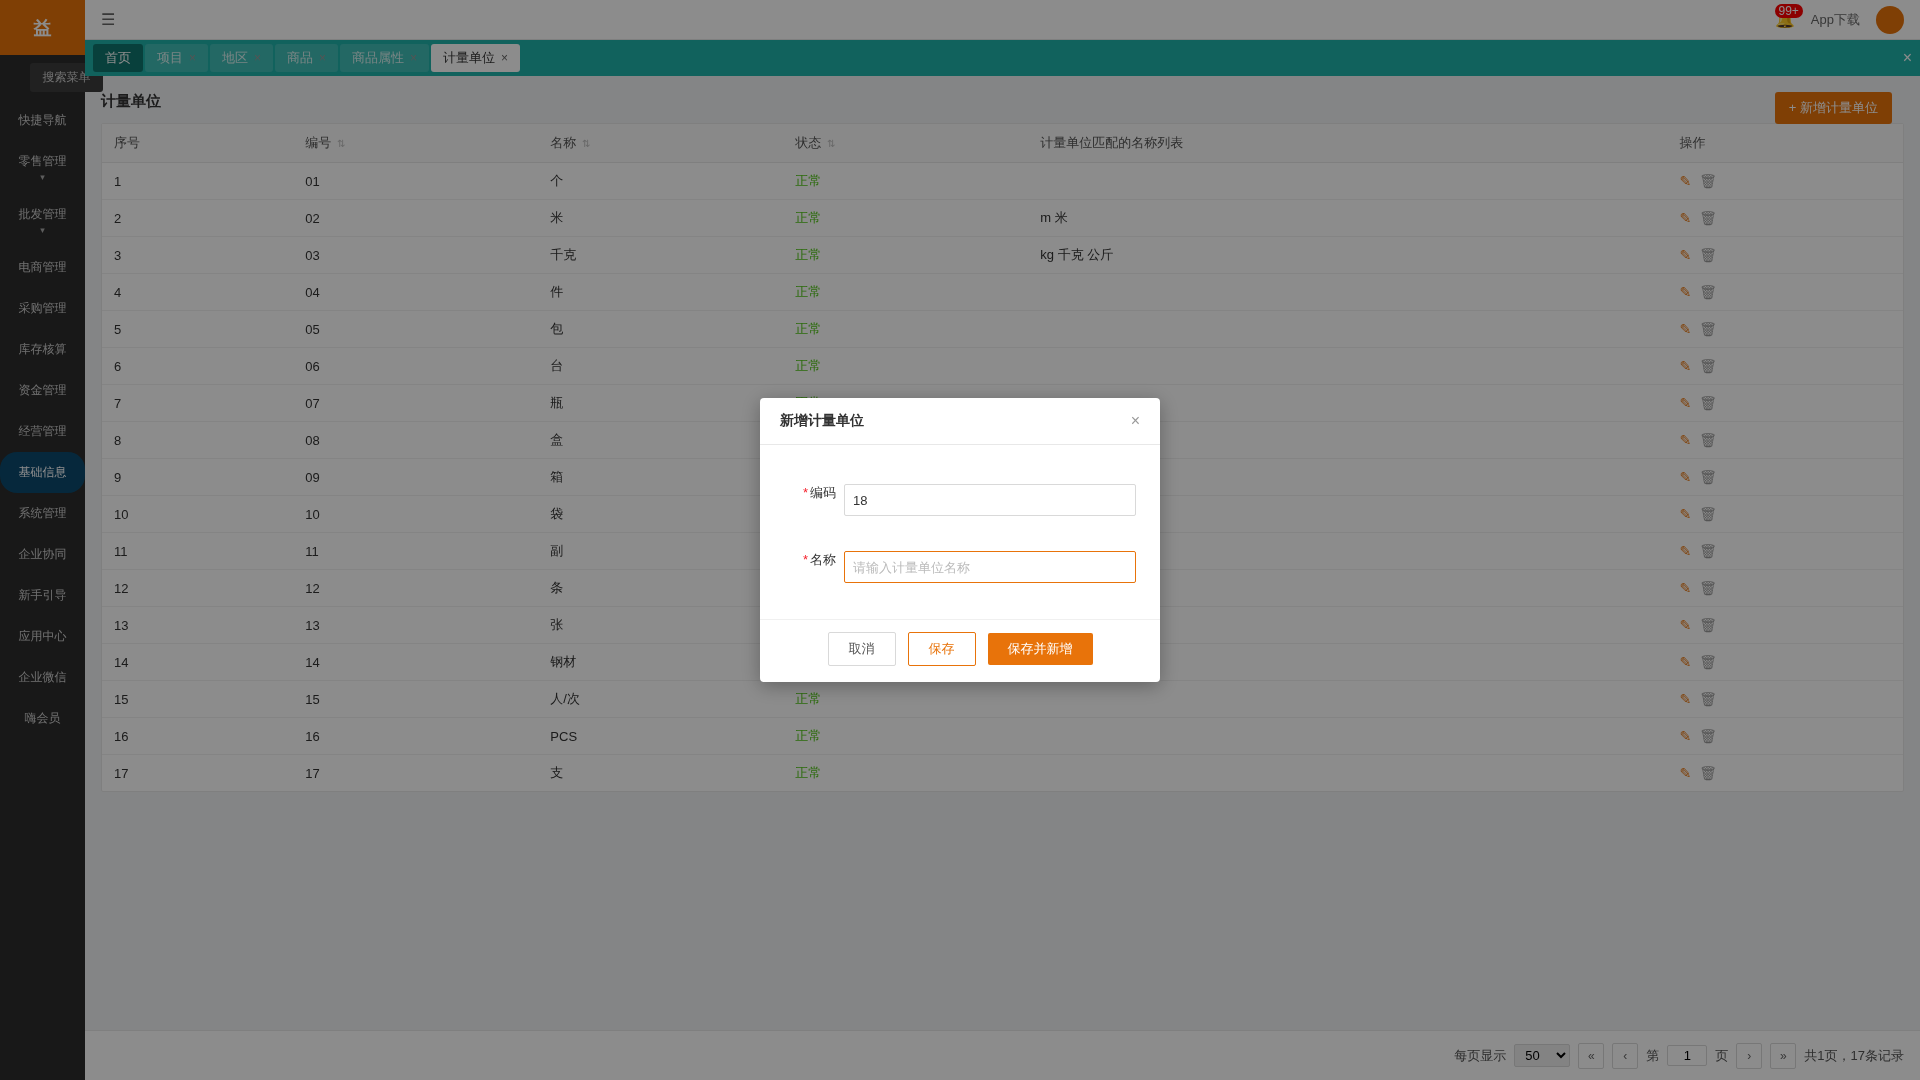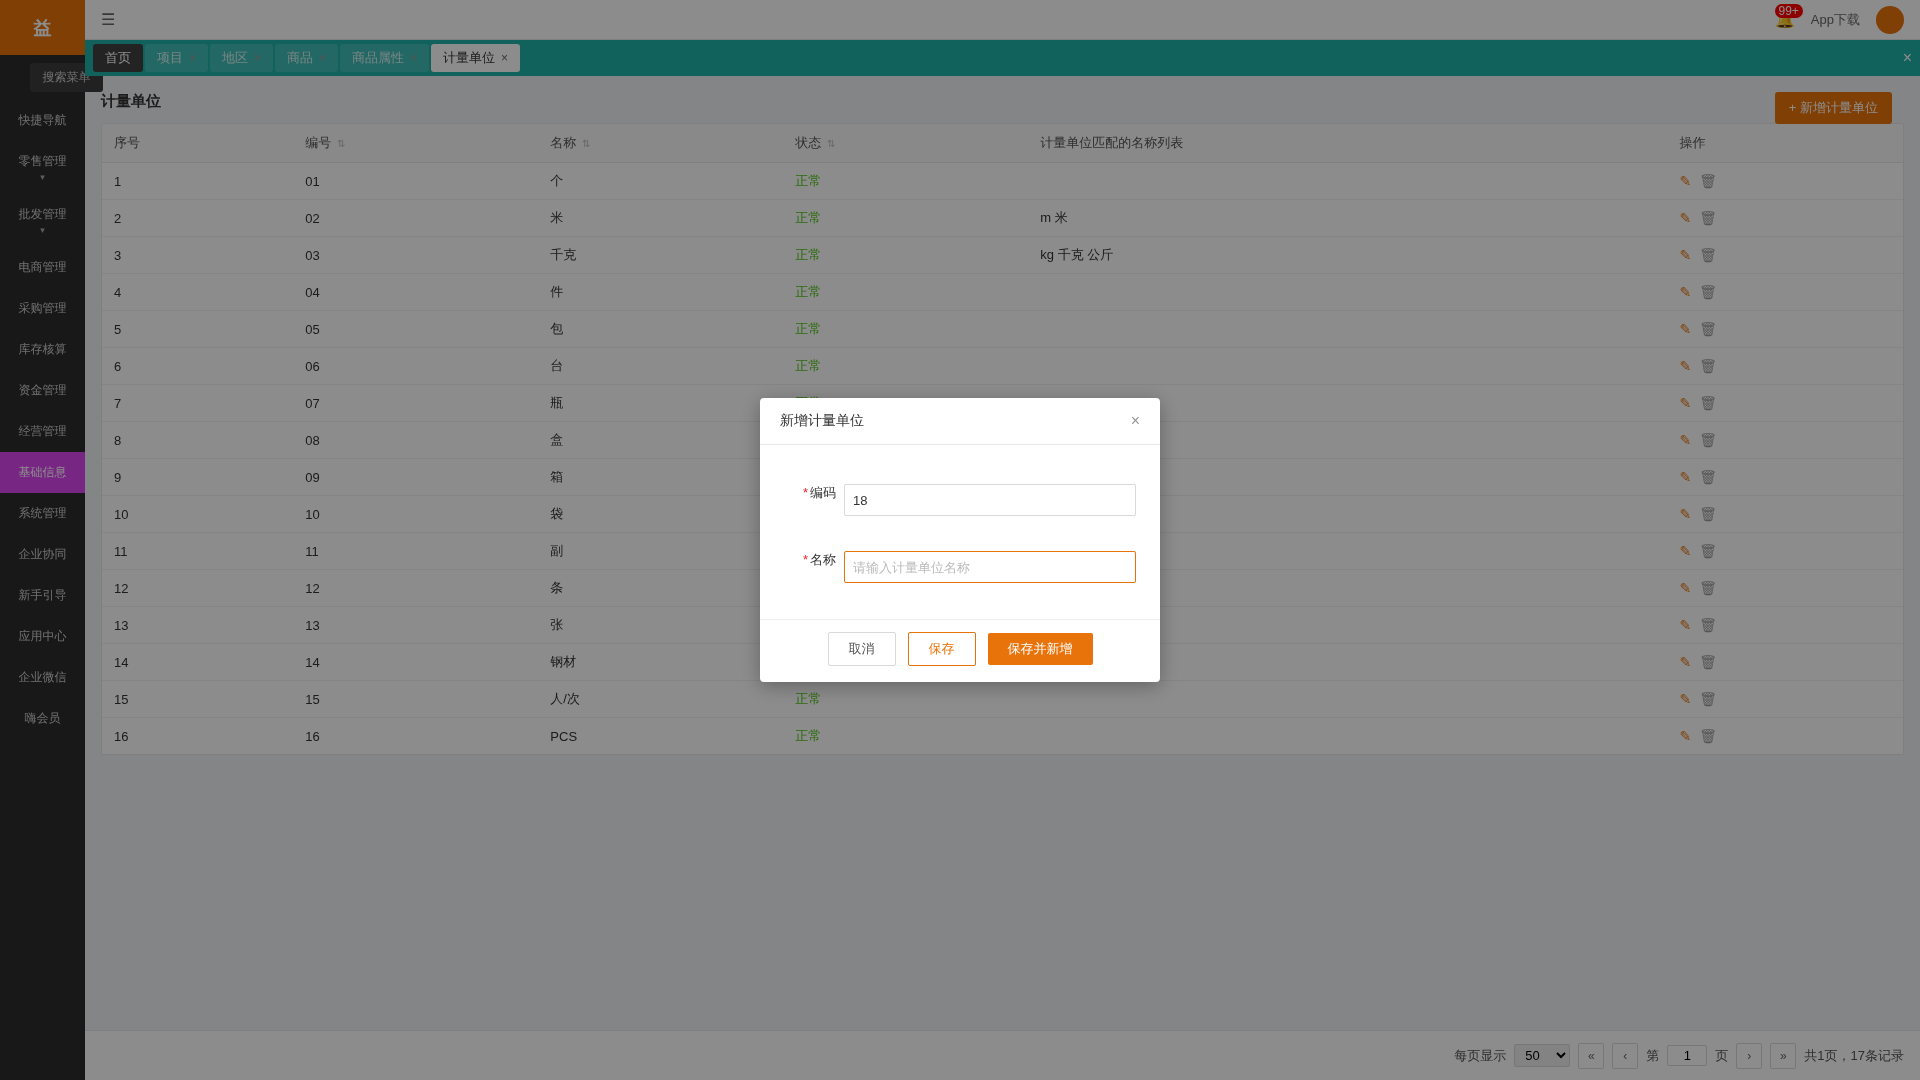--- a/index.html
+++ b/index.html
@@ -6,21 +6,21 @@
     body { font-family: "Microsoft YaHei", "PingFang SC", sans-serif; font-size: 13px; background: #f0f2f5; width: 1920px; height: 1080px; overflow: hidden; display: flex; }
 
     
     .sidebar { width: 85px; background: #2c2c2c; height: 1080px; display: flex; flex-direction: column; align-items: center; padding-top: 0; flex-shrink: 0; }
     .sidebar-logo { width: 85px; height: 55px; background: #e8730a; display: flex; align-items: center; justify-content: center; flex-shrink: 0; }
     .sidebar-logo span { color: white; font-size: 18px; font-weight: bold; }
     .sidebar-search { width: 100%; padding: 8px 6px; margin-left: 48px; }
     .sidebar-search-btn { width: 100%; background: #3d3d3d; border: none; color: #ccc; padding: 6px 4px; border-radius: 3px; cursor: pointer; font-size: 12px; text-align: center; }
     .sidebar-nav { width: 100%; }
     .sidebar-nav-item { width: 100%; padding: 12px 4px; text-align: center; color: #ccc; cursor: pointer; font-size: 12px; display: flex; flex-direction: column; align-items: center; gap: 2px; }
-    .sidebar-nav-item.active { background: #d946ef; color: white; }
+    .sidebar-nav-item.active { background: #0c4a6e; color: white; border-radius: 17px; }
     .sidebar-nav-item.has-sub { position: relative; text-align: center; }
     .sub-indicator { font-size: 9px; color: #aaa; }
 
     
     .main { flex: 1; display: flex; flex-direction: column; height: 1080px; }
 
     
     .top-header { height: 40px; background: #fff; display: flex; align-items: center; justify-content: space-between; padding: 0 16px; border-bottom: 1px solid #e8e8e8; flex-shrink: 0; }
     .header-left { display: flex; align-items: center; gap: 8px; }
     .header-collapse { color: #666; cursor: pointer; font-size: 16px; }
@@ -30,21 +30,21 @@
     .badge-count { position: absolute; top: -6px; right: -8px; background: red; color: white; border-radius: 8px; font-size: 12px; padding: 0 4px; min-width: 16px; text-align: center; }
     .header-app { color: #666; font-size: 13px; cursor: pointer; }
     .header-avatar { width: 28px; height: 28px; background: #e8730a; border-radius: 50%; cursor: pointer; }
 
     
     .tab-bar { height: 36px; background: #20b2aa; display: flex; align-items: center; padding: 0 8px; gap: 2px; flex-shrink: 0; }
     .tab-item { height: 28px; padding: 0 12px; display: flex; align-items: center; gap: 6px; border-radius: 3px; cursor: pointer; font-size: 13px; color: rgba(255,255,255,0.8); background: rgba(255,255,255,0.15); }
     .tab-item.active { background: #fff; color: #333; }
     .tab-item .tab-close { font-size: 12px; color: #999; cursor: pointer; }
     .tab-item.active .tab-close { color: #666; }
-    .tab-home { background: #404040; color: white; }
+    .tab-home { background: #0f766e; color: white; }
     .tab-bar-close { margin-left: auto; color: white; cursor: pointer; font-size: 16px; }
 
     
     .page-content { flex: 1; padding: 16px; overflow-y: auto; position: relative; }
     .page-title { font-size: 15px; color: #333; font-weight: bold; margin-bottom: 12px; }
     .add-btn { position: absolute; top: 16px; right: 28px; background: #e8730a; color: white; border: none; padding: 7px 14px; border-radius: 3px; cursor: pointer; font-size: 13px; }
 
     
     .table-wrap { background: white; border: 1px solid #e8e8e8; border-radius: 2px; }
     table { width: 100%; border-collapse: collapse; }
@@ -64,21 +64,21 @@
     .page-btn { width: 26px; height: 26px; border: 1px solid #d9d9d9; background: #fff; border-radius: 2px; cursor: pointer; display: flex; align-items: center; justify-content: center; font-size: 12px; color: #666; }
     .page-btn:disabled { color: #ccc; cursor: not-allowed; }
     .page-input { width: 40px; border: 1px solid #d9d9d9; text-align: center; padding: 2px; border-radius: 2px; font-size: 13px; }
 
     
     .overlay { position: fixed; top: 0; left: 0; width: 1920px; height: 1080px; background: rgba(0,0,0,0.45); z-index: 100; display: flex; align-items: center; justify-content: center; }
 
     
     .modal { background: #fff; border-radius: 4px; width: 400px; box-shadow: 0 4px 20px rgba(0,0,0,0.3); }
     .modal-header { padding: 14px 20px; border-bottom: 1px solid #e8e8e8; display: flex; align-items: center; justify-content: space-between; }
-    .modal-title { font-size: 14px; font-weight: normal; color: #333; text-align: center; }
+    .modal-title { font-size: 14px; font-weight: bold; color: #333; text-align: center; }
     .modal-close { color: #999; cursor: pointer; font-size: 16px; background: none; border: none; }
     .modal-body { padding: 24px 24px 16px; }
     .form-row { display: flex; align-items: center; margin-bottom: 20px; }
     .form-label { width: 60px; text-align: right; color: #333; font-size: 13px; padding-right: 8px; flex-shrink: 0; }
     .form-label.required::before { content: '*'; color: #f5222d; margin-right: 2px; }
     .form-input { flex: 1; height: 32px; border: 1px solid #d9d9d9; border-radius: 2px; padding: 4px 8px; font-size: 13px; outline: none; color: #333; margin-top: 15px; }
     .form-input.name-input { border-color: #e8730a; }
     .form-input::placeholder { color: #bbb; }
     .modal-footer { padding: 12px 20px 16px; display: flex; align-items: center; justify-content: center; gap: 12px; border-top: 1px solid #f0f0f0; }
     .btn-cancel { padding: 7px 20px; border: 1px solid #d9d9d9; background: #fff; border-radius: 2px; cursor: pointer; font-size: 13px; color: #555; }
@@ -407,20 +407,33 @@
       <td>PCS</td>
       <td><span class="status-normal">正常</span></td>
       <td></td>
       <td>
         <div class="action-icons">
           <span class="action-icon">✎</span>
           <span class="action-icon delete">🗑</span>
         </div>
       </td>
     </tr>
+            <tr>
+      <td>17</td>
+      <td>17</td>
+      <td>支</td>
+      <td><span class="status-normal">正常</span></td>
+      <td></td>
+      <td>
+        <div class="action-icons">
+          <span class="action-icon">✎</span>
+          <span class="action-icon delete">🗑</span>
+        </div>
+      </td>
+    </tr>
           </tbody>
       </table>
     </div>
   </div>
 
   <div class="pagination">
     <span>每页显示</span>
     <select class="page-size-select">
       <option>50</option>
       <option>10</option>

